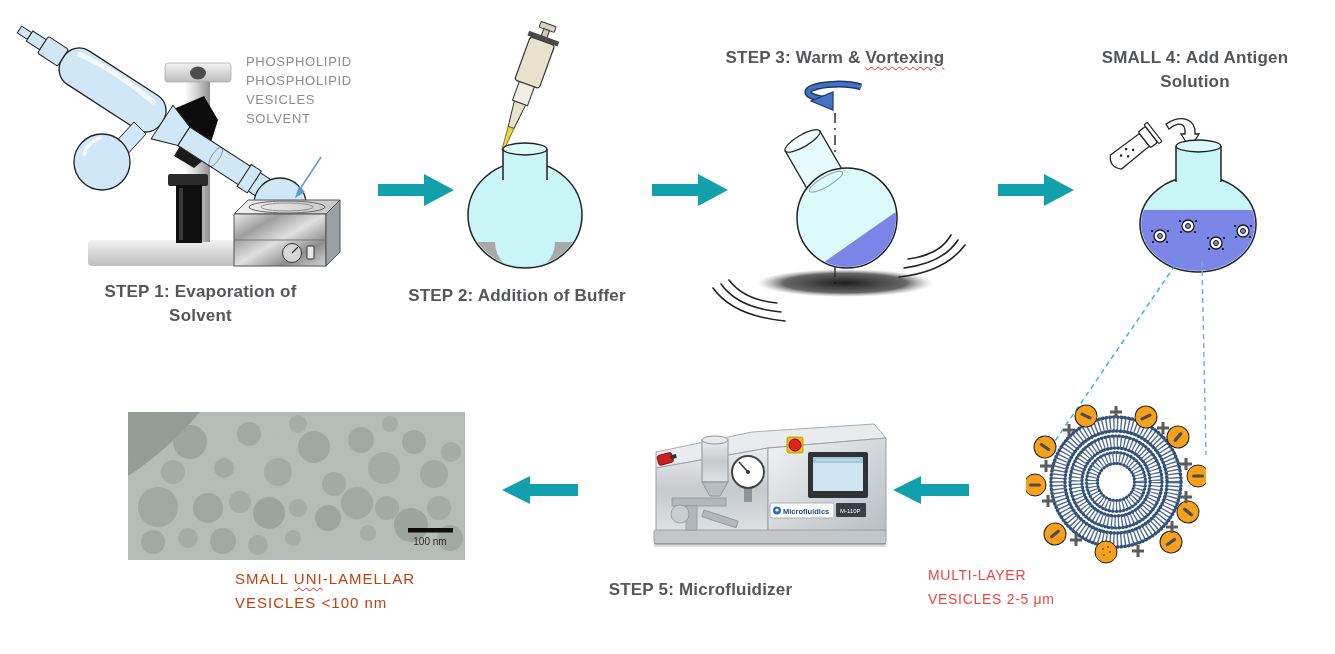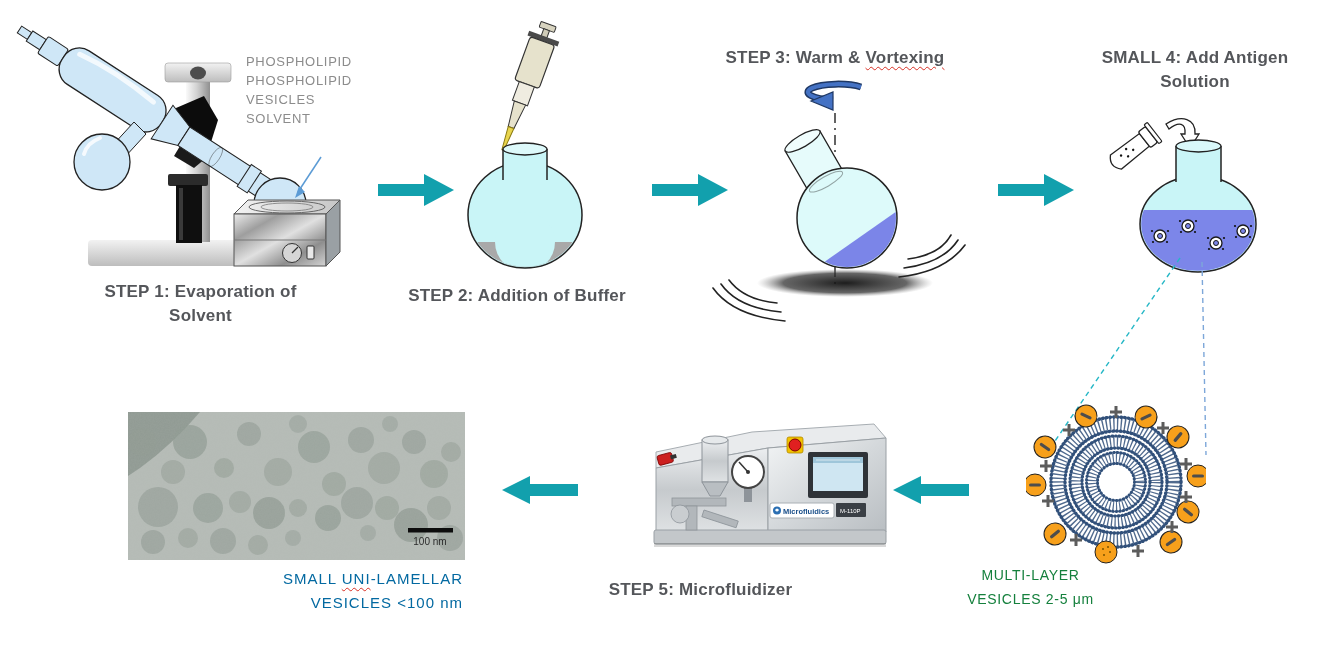--- a/index.html
+++ b/index.html
@@ -4,22 +4,22 @@
 <style>
   html,body{margin:0;padding:0;background:#fff;}
   .canvas{position:relative;width:1335px;height:654px;background:#ffffff;
           font-family:"Liberation Sans",sans-serif;overflow:hidden;}
   .abs{position:absolute;}
   .caption{font-weight:bold;font-size:17px;line-height:24px;color:#54565A;
            text-align:center;letter-spacing:.2px;}
   .squiggle{text-decoration:underline wavy #d93025;text-decoration-thickness:1px;
             text-underline-offset:3px;}
   .ingredients div{font-size:13px;line-height:19px;color:#8C8C8C;letter-spacing:.7px;}
-  .mlv{font-size:14px;line-height:24px;color:#15803d;letter-spacing:.7px;text-align:center;}
-  .suv{font-size:15px;line-height:24px;color:#0369a1;letter-spacing:1px;text-align:right;}
+  .mlv{font-size:14px;line-height:24px;color:#ef4444;letter-spacing:.7px;}
+  .suv{font-size:15px;line-height:24px;color:#c2410c;letter-spacing:1px;}
   svg{display:block;}
 </style>
 </head>
 <body>
 
 <div class="canvas">
 
   <svg class="abs" style="left:8px;top:8px" width="335" height="265" viewBox="0 0 335 265">
     <defs>
       <linearGradient id="colGrad" x1="0" y1="0" x2="1" y2="0">

